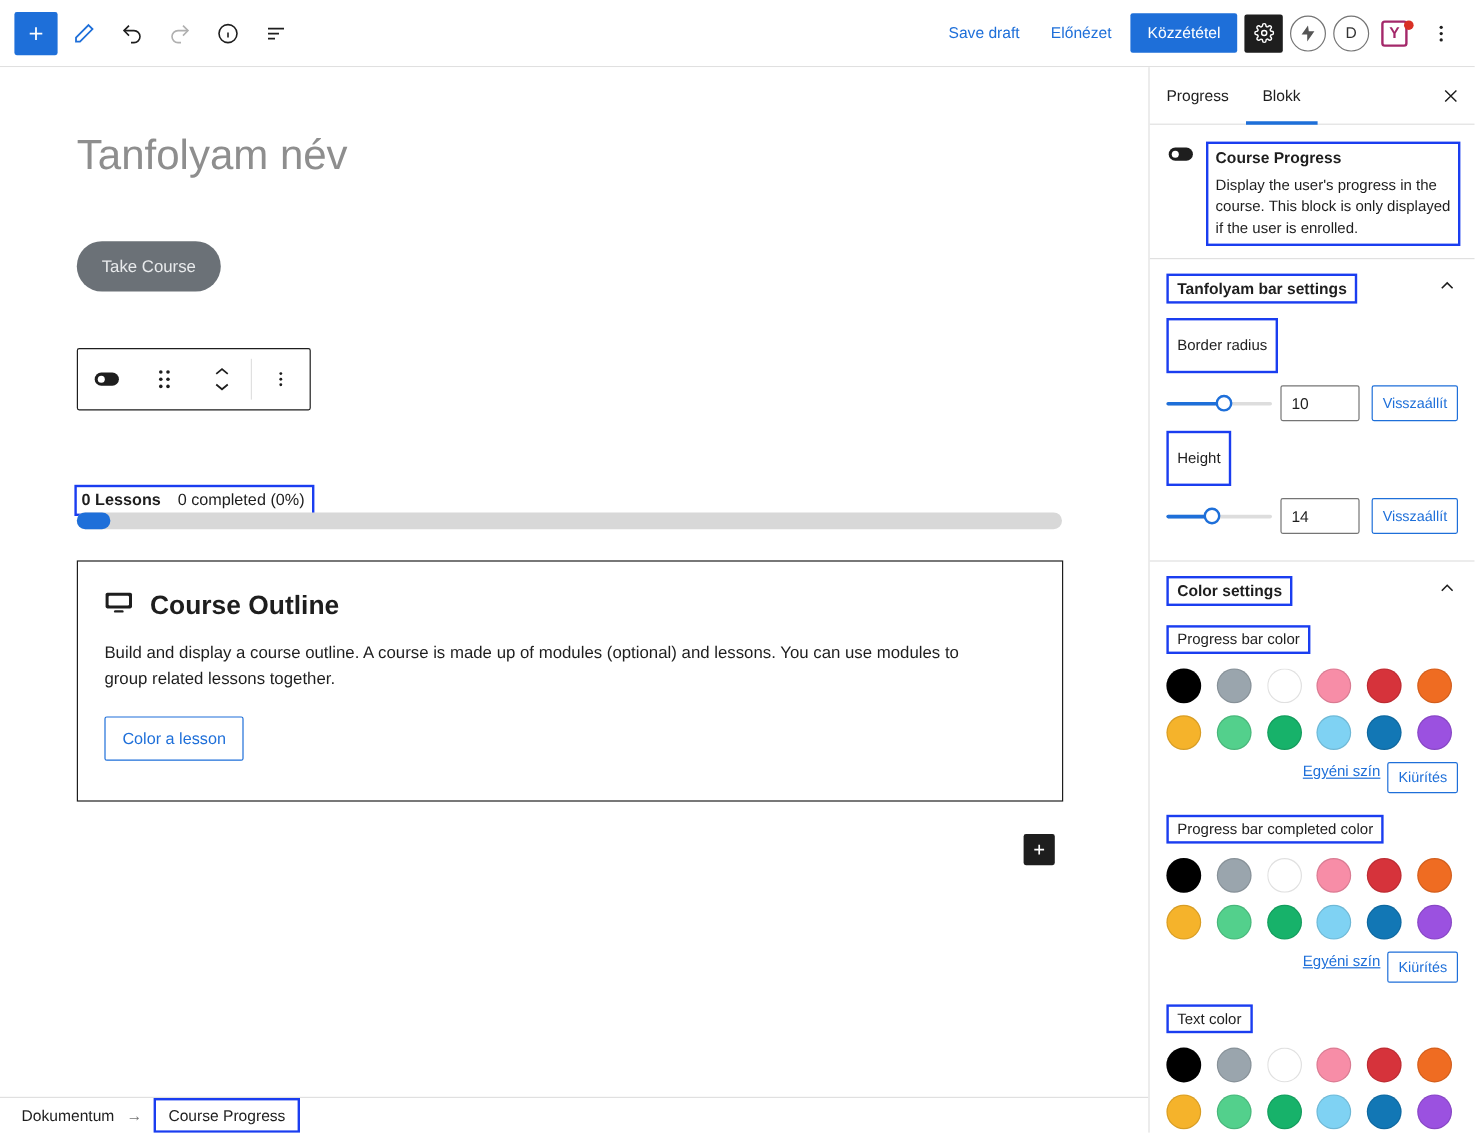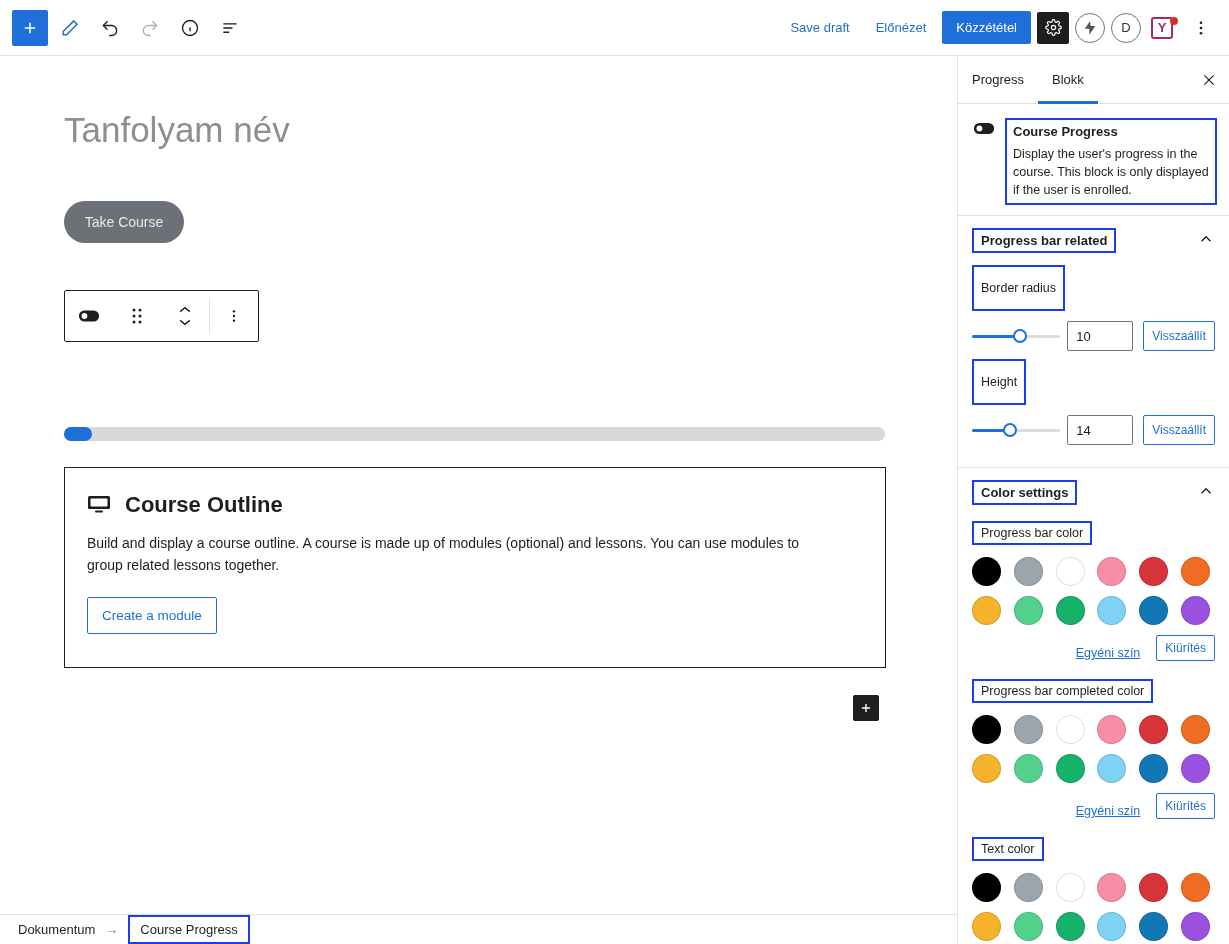--- a/index.html
+++ b/index.html
@@ -108,21 +108,21 @@
   .progress-fill {
     position: absolute; left: 0; top: 0; width: 28px; height: 14px;
     border-radius: 10px; background: #1e6fd9;
   }
 
   .outline-card {
     position: absolute; left: 64px; top: 411px;
     width: 822px; height: 201px; border: 1px solid #1e1e1e; background: #fff;
   }
   .outline-head {
-    display: flex; align-items: flex-end; gap: 14px;
+    display: flex; align-items: flex-start; gap: 14px;
     padding: 24px 0 0 22px;
   }
   .outline-title { font-size: 22px; font-weight: bold; }
   .outline-desc {
     padding: 14px 30px 0 22px; font-size: 14px; line-height: 1.6; color: #1e1e1e;
     max-width: 790px;
   }
   .outline-btns { display: flex; gap: 12px; padding: 20px 0 0 22px; }
   .ghost-btn {
     border: 1px solid #1e6fd9; color: #1e6fd9; background: #fff;
@@ -200,21 +200,21 @@
     border: 1px solid #1e6fd9; color: #1e6fd9; background: #fff; border-radius: 2px;
     font-size: 12px; padding: 6px 8px; cursor: pointer; font-family: inherit; height: 30px;
   }
 
   .swatches { display: grid; grid-template-columns: repeat(6, 1fr); gap: 10px 8px; padding: 0 14px; }
   .sw {
     width: 29px; height: 29px; border-radius: 50%; cursor: pointer;
     box-shadow: inset 0 0 0 1px rgba(0,0,0,.12);
   }
   .color-actions {
-    display: flex; align-items: flex-end; justify-content: flex-end; gap: 10px;
+    display: flex; align-items: flex-start; justify-content: flex-end; gap: 0;
     padding: 10px 14px 14px 14px;
   }
   .link-btn {
     color: #1e6fd9; font-size: 12.5px; text-decoration: underline; cursor: pointer;
     background: none; border: none; font-family: inherit;
   }
   .clear-btn {
     border: 1px solid #1e6fd9; color: #1e6fd9; background: #fff; border-radius: 2px;
     font-size: 12px; padding: 5px 8px; cursor: pointer; font-family: inherit;
   }
@@ -328,38 +328,42 @@
       <div class="bt-sep"></div>
       <div class="bt-item">
         <svg width="16" height="18" viewBox="0 0 24 24" fill="#1e1e1e">
             <circle cx="12" cy="5" r="1.8"></circle>
             <circle cx="12" cy="12" r="1.8"></circle>
             <circle cx="12" cy="19" r="1.8"></circle>
           </svg>
       </div>
     </div>
 
+    <div class="progress-meta">
+      <span class="lessons">0 Lessons</span>
+      <span class="completed">0 completed (0%)</span>
+    </div>
     <div class="progress-track">
       <div class="progress-fill"></div>
     </div>
 
     <div class="outline-card">
       <div class="outline-head">
         <span>
           <svg width="24" height="20" viewBox="0 0 24 20" fill="#1e1e1e">
               <rect x="1" y="2" width="22" height="13" rx="1.5"></rect>
               <rect x="3.5" y="4.5" width="17" height="8" rx="1" fill="#fff"></rect>
               <rect x="8" y="16.5" width="8" height="2" rx="1"></rect>
             </svg>
         </span>
         <span class="outline-title">Course Outline</span>
       </div>
       <div class="outline-desc">Build and display a course outline. A course is made up of modules (optional) and lessons. You can use modules to group related lessons together.</div>
       <div class="outline-btns">
-        <button class="ghost-btn">Create a module</button>
+        <button class="ghost-btn">Color a lesson</button>
       </div>
     </div>
 
     <div class="adder">
       <svg width="14" height="14" viewBox="0 0 24 24" fill="none" stroke="#fff" stroke-width="2.4">
           <path d="M12 5v14M5 12h14"></path>
         </svg>
     </div>
   </div>
 
@@ -389,21 +393,21 @@
           </svg>
       </div>
       <div class="block-info">
         <div class="bi-title">Course Progress</div>
         <div class="bi-desc">Display the user's progress in the course. This block is only displayed if the user is enrolled.</div>
       </div>
     </div>
 
     <div class="panel">
       <div class="panel-head">
-        <span class="panel-title-box">Progress bar related</span>
+        <span class="panel-title-box">Tanfolyam bar settings</span>
         <span class="chev">
           <svg width="18" height="18" viewBox="0 0 24 24" fill="none" stroke="#1e1e1e" stroke-width="1.8">
               <path d="M6 15l6-6 6 6"></path>
             </svg>
         </span>
       </div>
 
       <div class="field">
         <div class="field-label">Border radius</div>
         <div class="range-row">

